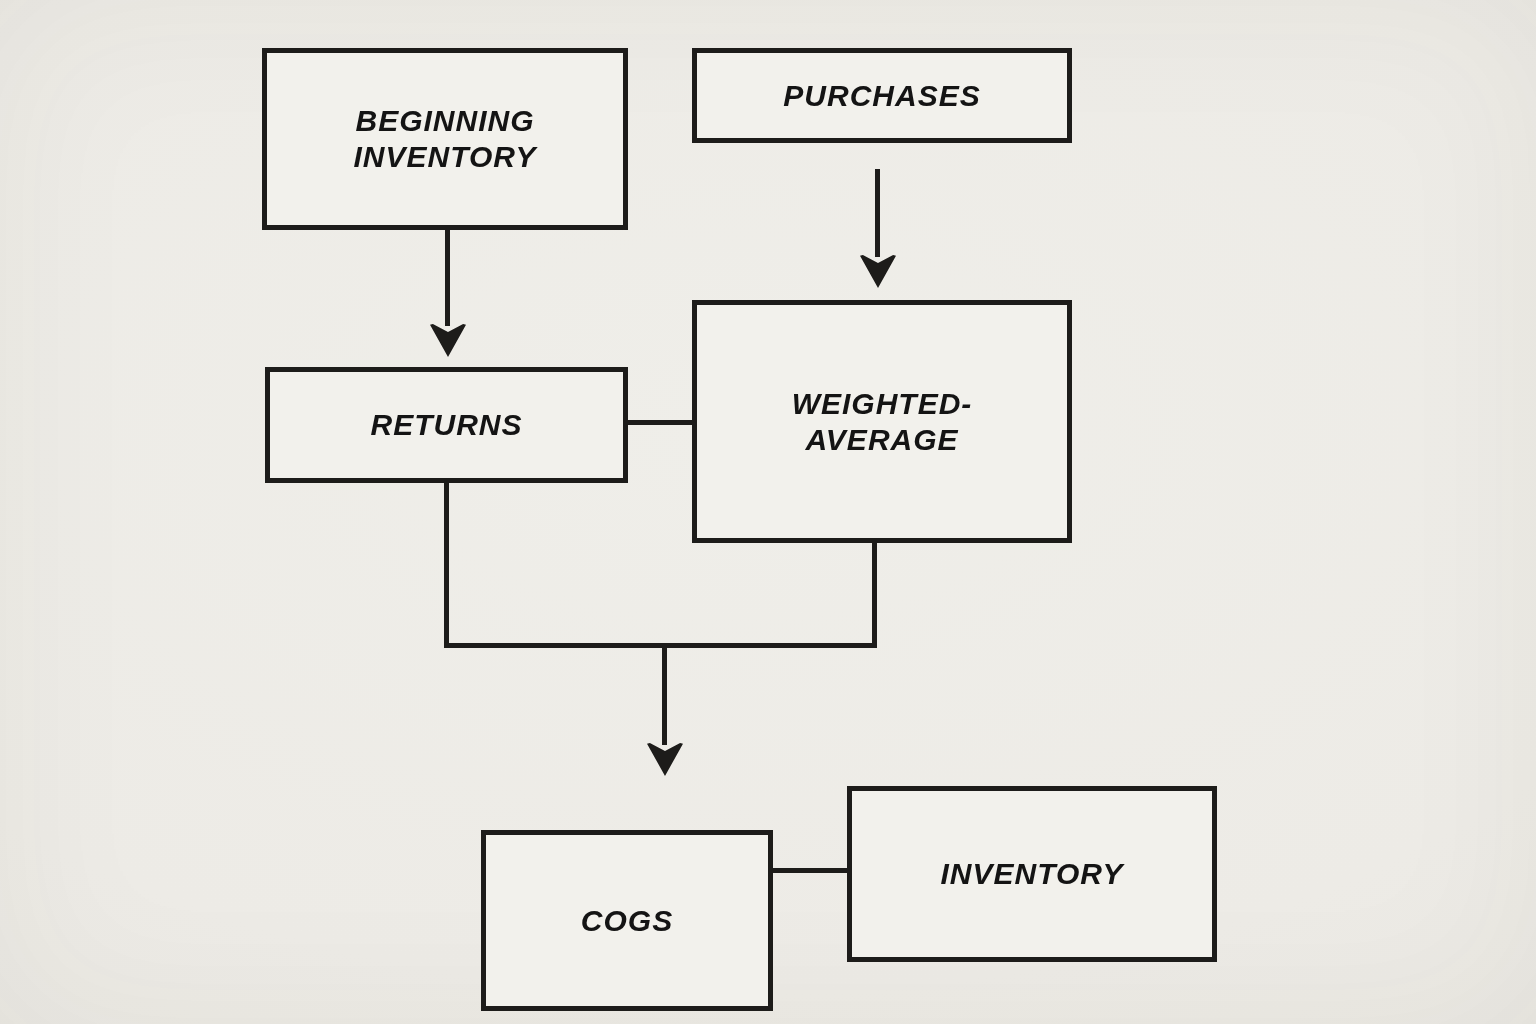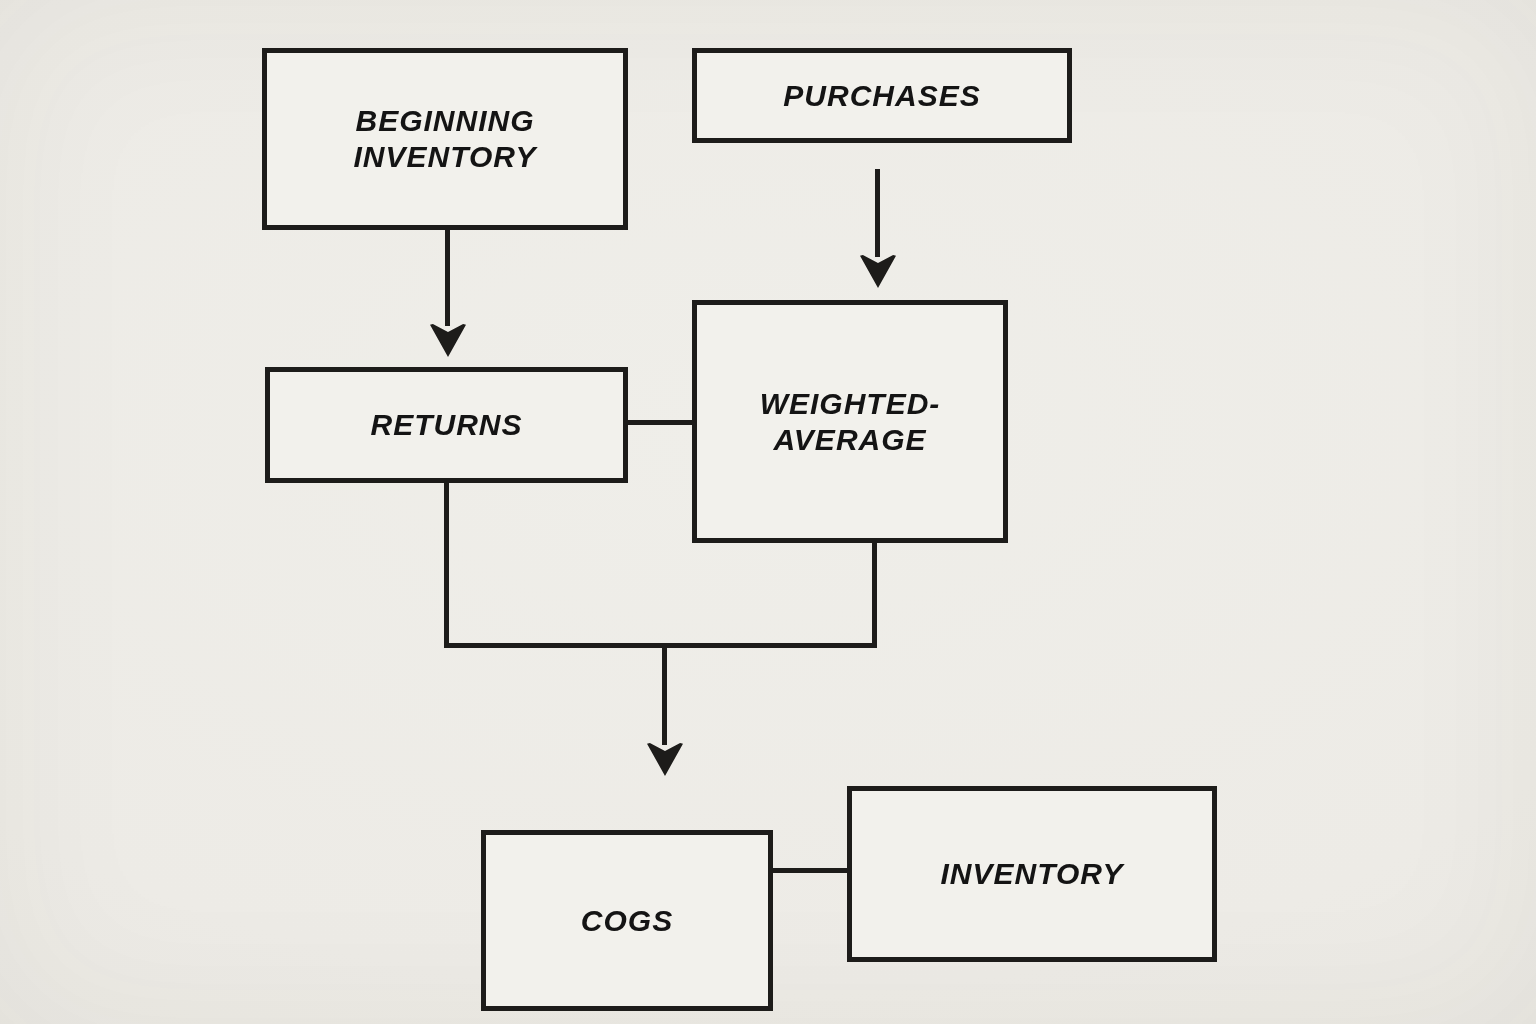--- a/index.html
+++ b/index.html
@@ -31,21 +31,21 @@
     line-height: 1.19;
     letter-spacing: 1px;
     color: #141414;
     font-style: italic;
   }
   .node span { display: block; white-space: nowrap; }
 
   
   #node-beginning-inventory { left: 262px; top: 48px;  width: 366px; height: 182px; }
   #node-purchases           { left: 692px; top: 48px;  width: 380px; height: 95px; }
-  #node-weighted-average    { left: 692px; top: 300px; width: 316px; height: 243px; }
+  #node-weighted-average    { left: 692px; top: 300px; width: 380px; height: 243px; }
   #node-returns             { left: 265px; top: 367px; width: 363px; height: 116px; text-align: right; }
   #node-cogs                { left: 481px; top: 830px; width: 292px; height: 181px; }
   #node-ending-inventory    { left: 847px; top: 786px; width: 370px; height: 176px; }
 
   .edge {
     position: absolute;
     background: #1d1c1a;
   }
   .arrowhead {
     position: absolute;

